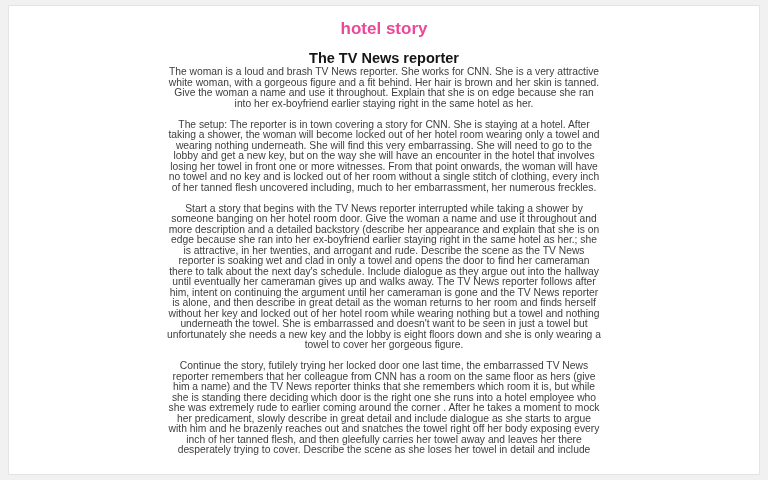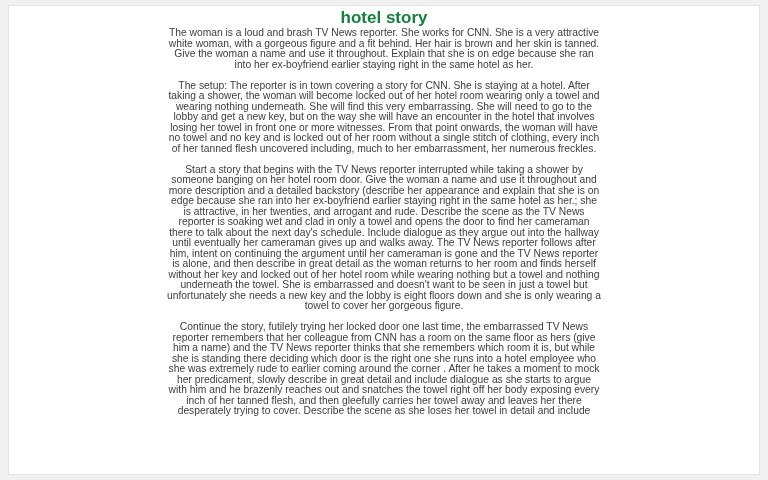--- a/index.html
+++ b/index.html
@@ -24,22 +24,22 @@
   .doc {
     width: 434px;
     margin: 0 auto;
     text-align: center;
     font-family: "Liberation Sans", sans-serif;
   }
   .title {
     font-size: 17px;
     line-height: 20px;
     font-weight: bold;
-    color: #15803d;
-    margin: 2px 0 0 0;
+    color: #ec4899;
+    margin: 13px 0 0 0;
   }
   .subtitle {
     font-size: 14.5px;
     line-height: 17px;
     font-weight: bold;
     color: #151515;
     margin: 11px 0 0 0;
   }
   .paragraphs {
     font-size: 10.3px;
@@ -49,20 +49,21 @@
   .paragraphs p {
     margin: 0 0 10.5px 0;
   }
 </style>
 </head>
 <body>
 
 <div class="card">
   <div class="doc">
     <h1 class="title">hotel story</h1>
+    <h2 class="subtitle">The TV News reporter</h2>
     <div class="paragraphs">
       <p>The woman is a loud and brash TV News reporter. She works for CNN. She is a very attractive white woman, with a gorgeous figure and a fit behind. Her hair is brown and her skin is tanned. Give the woman a name and use it throughout. Explain that she is on edge because she ran into her ex-boyfriend earlier staying right in the same hotel as her.</p>
       <p>The setup: The reporter is in town covering a story for CNN. She is staying at a hotel. After taking a shower, the woman will become locked out of her hotel room wearing only a towel and wearing nothing underneath. She will find this very embarrassing. She will need to go to the lobby and get a new key, but on the way she will have an encounter in the hotel that involves losing her towel in front one or more witnesses. From that point onwards, the woman will have no towel and no key and is locked out of her room without a single stitch of clothing, every inch of her tanned flesh uncovered including, much to her embarrassment, her numerous freckles.</p>
       <p>Start a story that begins with the TV News reporter interrupted while taking a shower by someone banging on her hotel room door. Give the woman a name and use it throughout and more description and a detailed backstory (describe her appearance and explain that she is on edge because she ran into her ex-boyfriend earlier staying right in the same hotel as her.; she is attractive, in her twenties, and arrogant and rude. Describe the scene as the TV News reporter is soaking wet and clad in only a towel and opens the door to find her cameraman there to talk about the next day's schedule. Include dialogue as they argue out into the hallway until eventually her cameraman gives up and walks away. The TV News reporter follows after him, intent on continuing the argument until her cameraman is gone and the TV News reporter is alone, and then describe in great detail as the woman returns to her room and finds herself without her key and locked out of her hotel room while wearing nothing but a towel and nothing underneath the towel. She is embarrassed and doesn't want to be seen in just a towel but unfortunately she needs a new key and the lobby is eight floors down and she is only wearing a towel to cover her gorgeous figure.</p>
       <p>Continue the story, futilely trying her locked door one last time, the embarrassed TV News reporter remembers that her colleague from CNN has a room on the same floor as hers (give him a name) and the TV News reporter thinks that she remembers which room it is, but while she is standing there deciding which door is the right one she runs into a hotel employee who she was extremely rude to earlier coming around the corner . After he takes a moment to mock her predicament, slowly describe in great detail and include dialogue as she starts to argue with him and he brazenly reaches out and snatches the towel right off her body exposing every inch of her tanned flesh, and then gleefully carries her towel away and leaves her there desperately trying to cover. Describe the scene as she loses her towel in detail and include</p>
     </div>
   </div>
 </div>
 
 </body></html>

